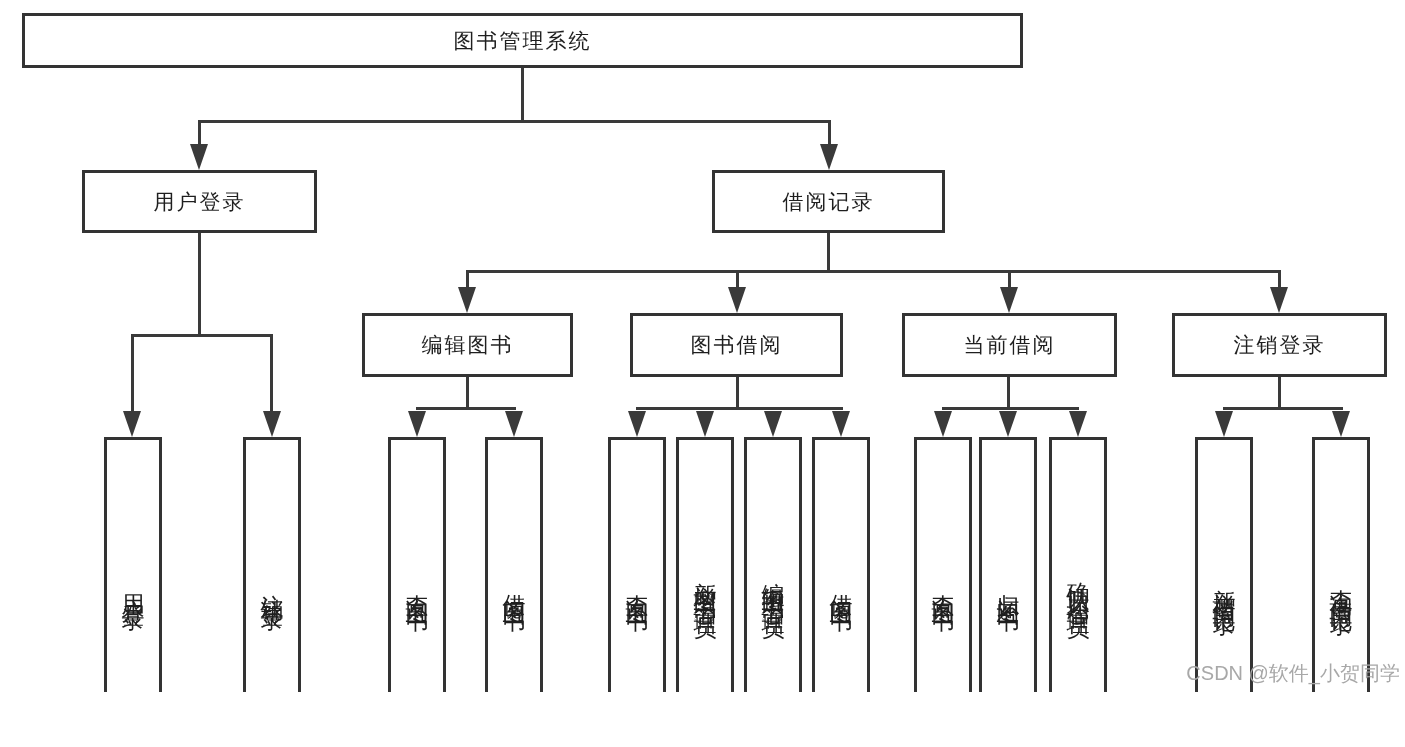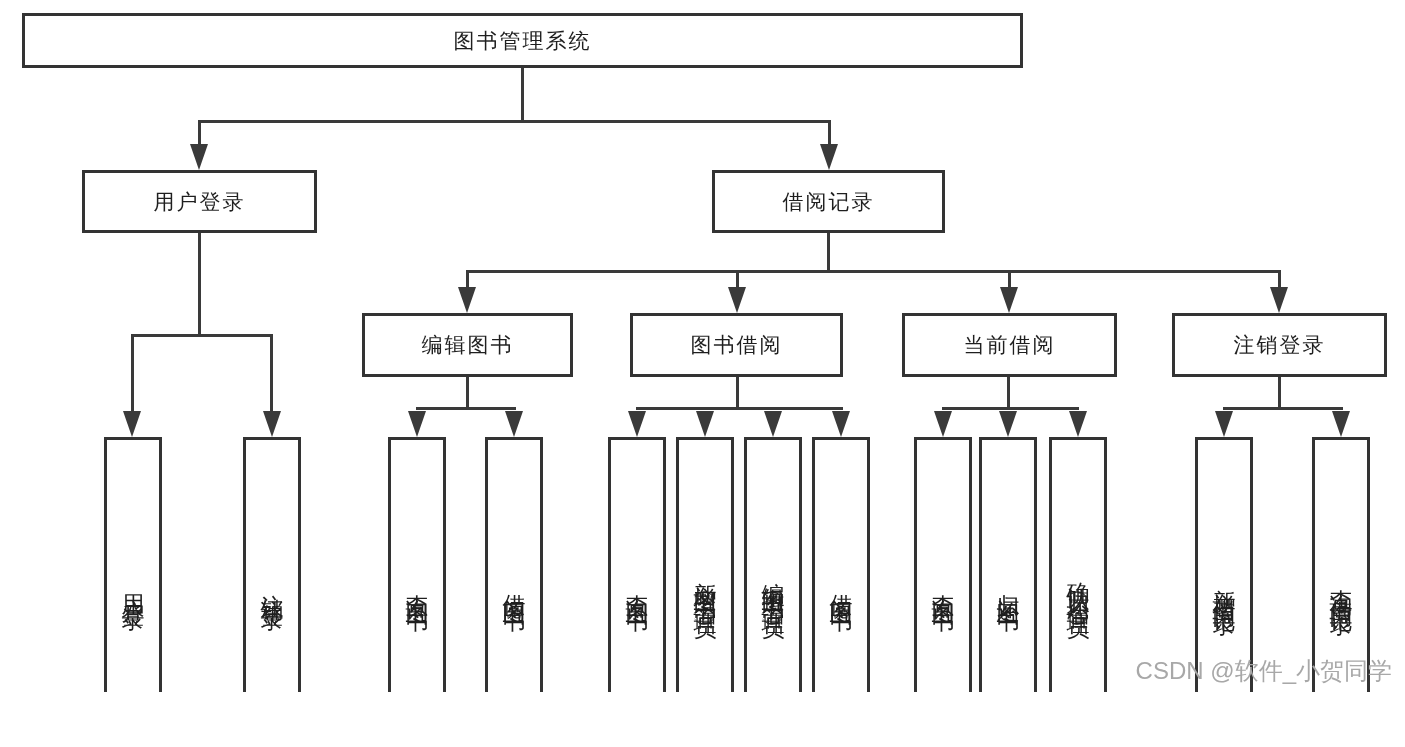--- a/index.html
+++ b/index.html
@@ -46,22 +46,22 @@
   .arrow{
     position:absolute;
     width:0;height:0;
     border-left:9px solid transparent;
     border-right:9px solid transparent;
     border-top:26px solid var(--line);
     z-index:1;
   }
   .watermark{
     position:absolute;
-    right:13px;bottom:5px;
-    font-size:24px;
+    right:5px;bottom:5px;
+    font-size:20px;
     color:var(--wm);
     z-index:3;
     white-space:nowrap;
   }
 </style>
 </head>
 <body>
 
 <div class="canvas">
 

